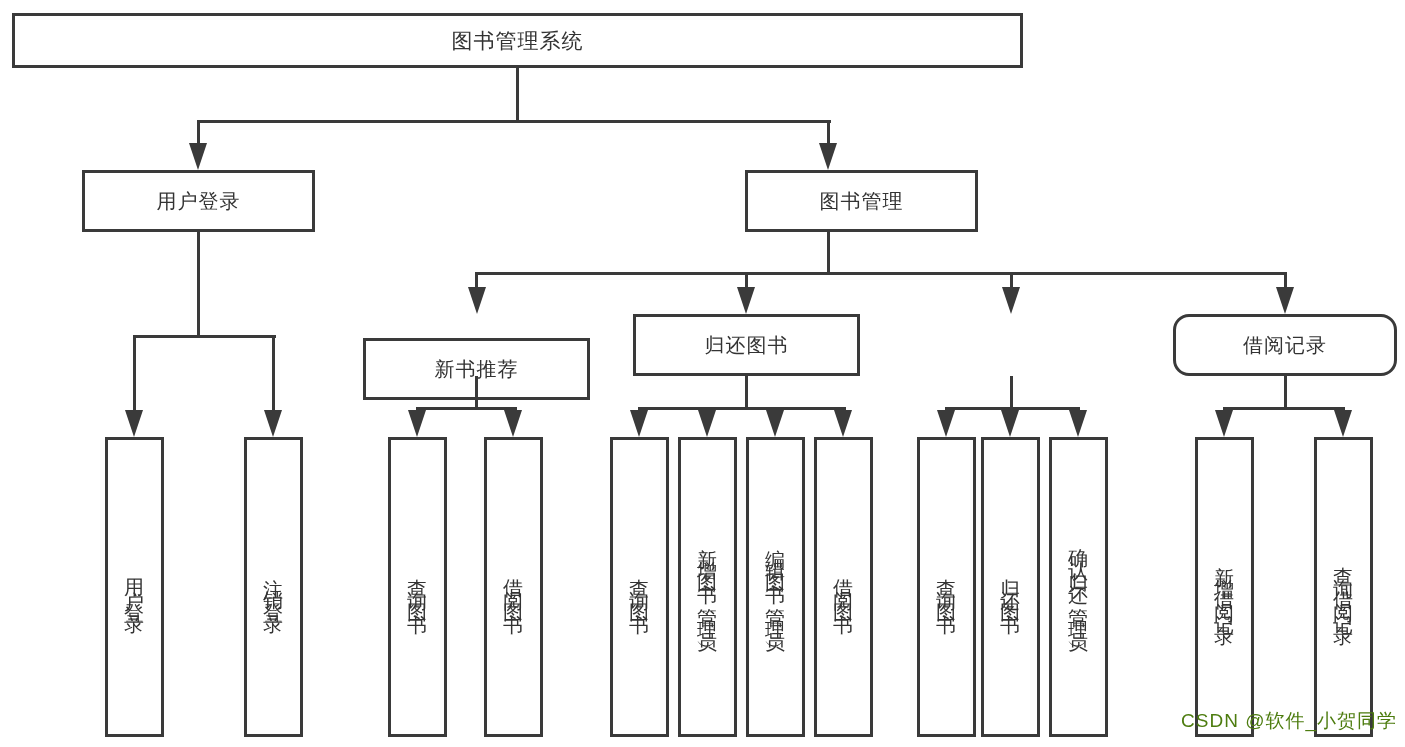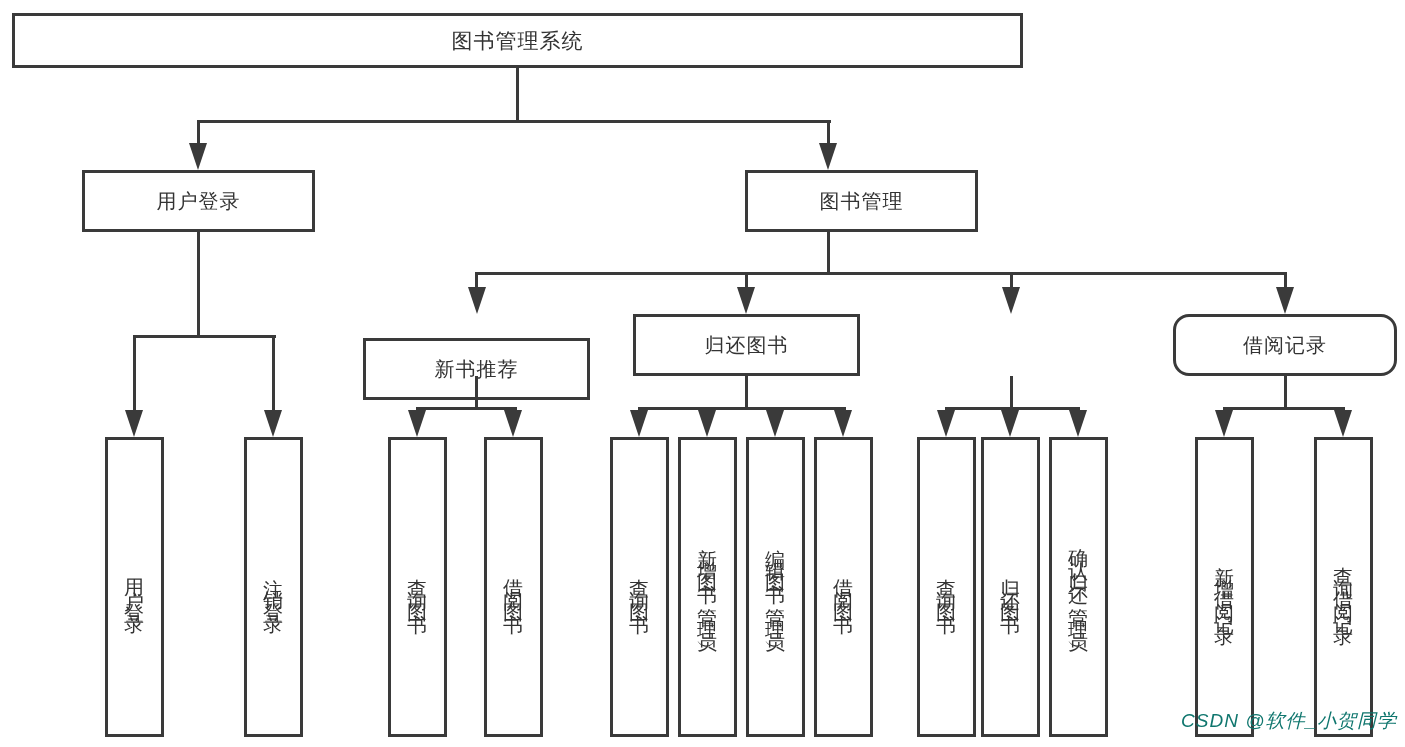--- a/index.html
+++ b/index.html
@@ -19,21 +19,21 @@
   }
   .hline{position:absolute;height:3px;background:#3a3a3a;}
   .vline{position:absolute;width:3px;background:#3a3a3a;}
   .ahead{
     position:absolute;width:0;height:0;
     border-left:9px solid transparent;border-right:9px solid transparent;
     border-top:27px solid #3a3a3a;
   }
   .watermark{
     position:absolute;right:8px;bottom:13px;z-index:3;
-    color:#0f766e;font-size:19px;letter-spacing:1px;font-style:italic;
+    color:#4d7c0f;font-size:19px;letter-spacing:1px;
   }
 </style>
 </head>
 <body>
 
 <div class="canvas">
 
   <div class="node root-node" style="left:12px;top:13px;width:1011px;height:55px;text-align:right;">
     <span>图书管理系统</span>
   </div>

